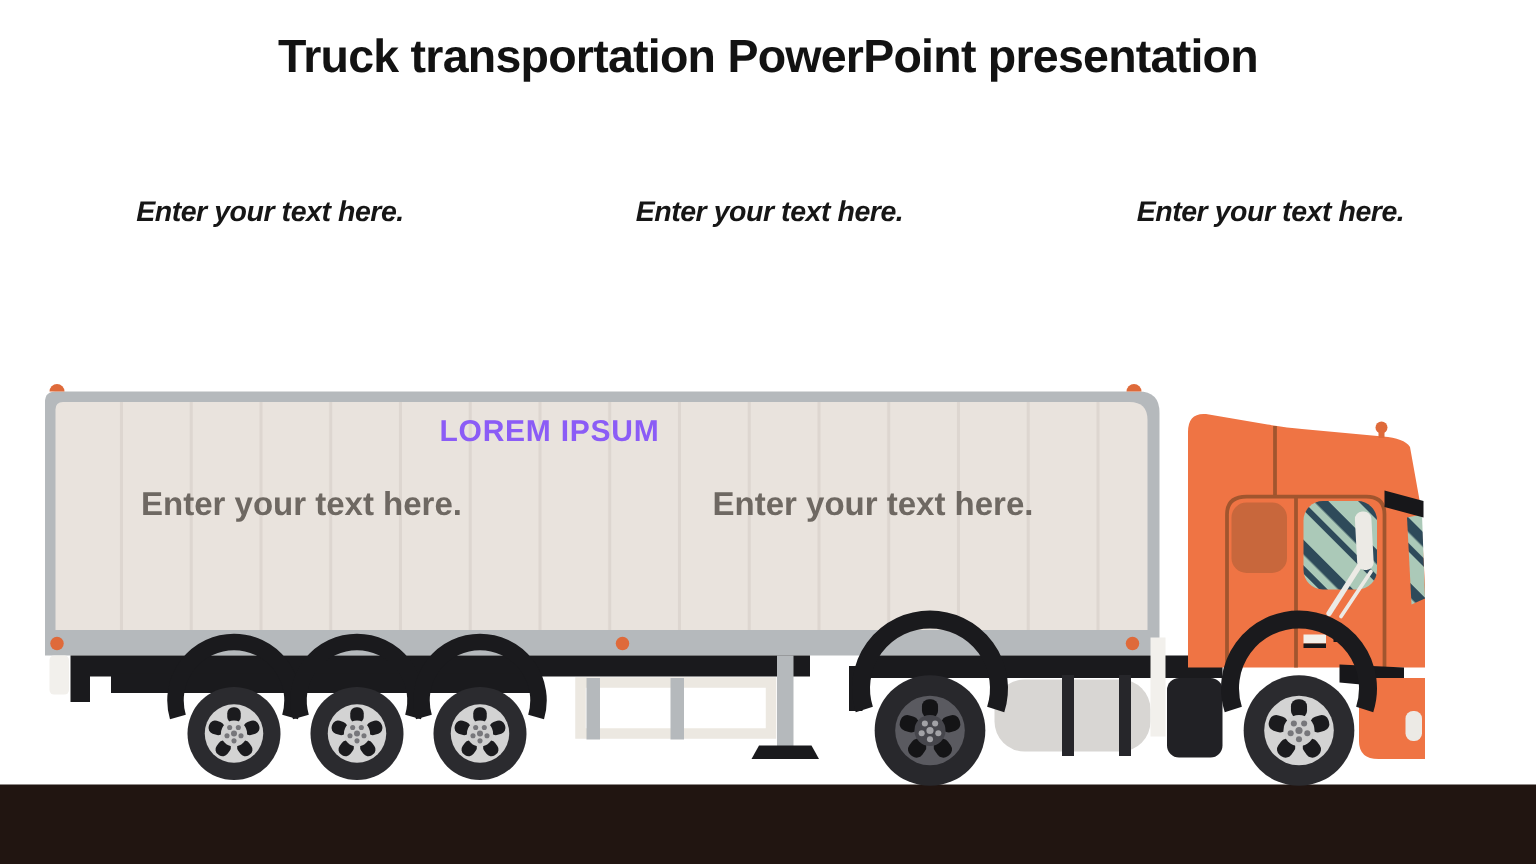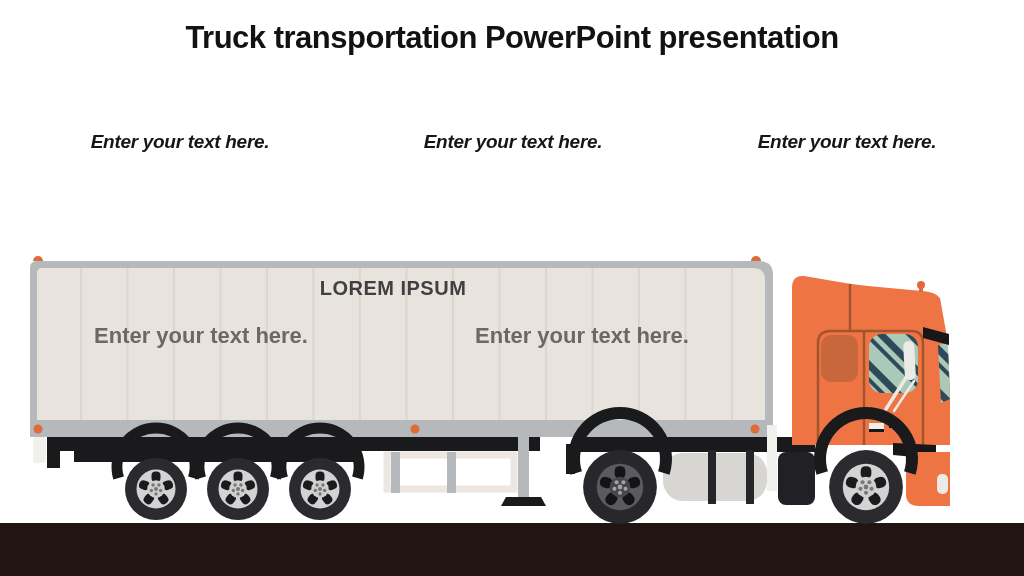--- a/index.html
+++ b/index.html
@@ -16,22 +16,22 @@
     position:absolute;top:131px;text-align:center;
     font-size:19px;font-style:italic;font-weight:700;letter-spacing:-0.3px;
     color:#161616;
   }
   .caption.c1{left:40px;width:280px;}
   .caption.c2{left:373px;width:280px;}
   .caption.c3{left:703px;width:288px;}
   .truck-svg{position:absolute;left:0;top:0;z-index:1;}
   .trailer-heading{
     position:absolute;left:293px;top:277px;width:200px;z-index:2;
-    text-align:center;font-size:20px;font-weight:700;letter-spacing:0.5px;
-    color:#404040;
+    text-align:left;font-size:20px;font-weight:700;letter-spacing:0.5px;
+    color:#8b5cf6;
   }
   .trailer-text{
     position:absolute;top:323px;width:270px;z-index:2;text-align:center;
     font-size:22px;font-weight:600;color:#6e6862;
   }
   .trailer-text.left{left:66px;}
   .trailer-text.right{left:447px;}
 </style>
 </head>
 <body>

